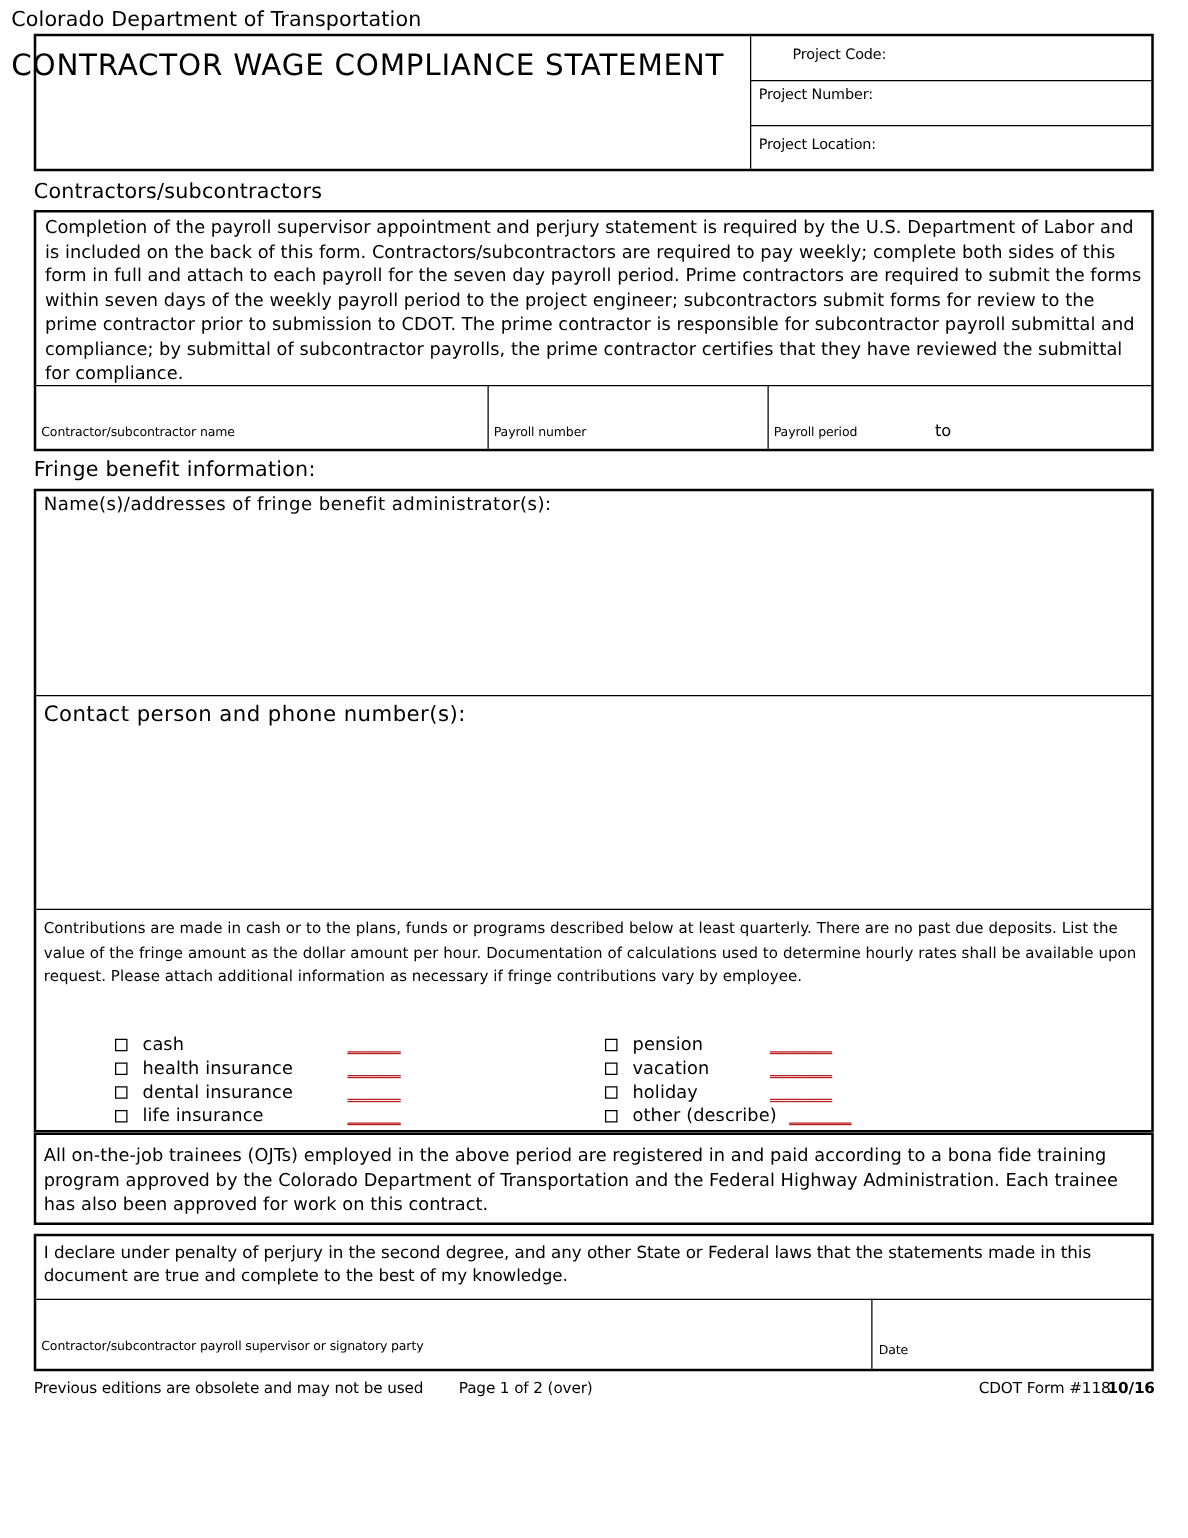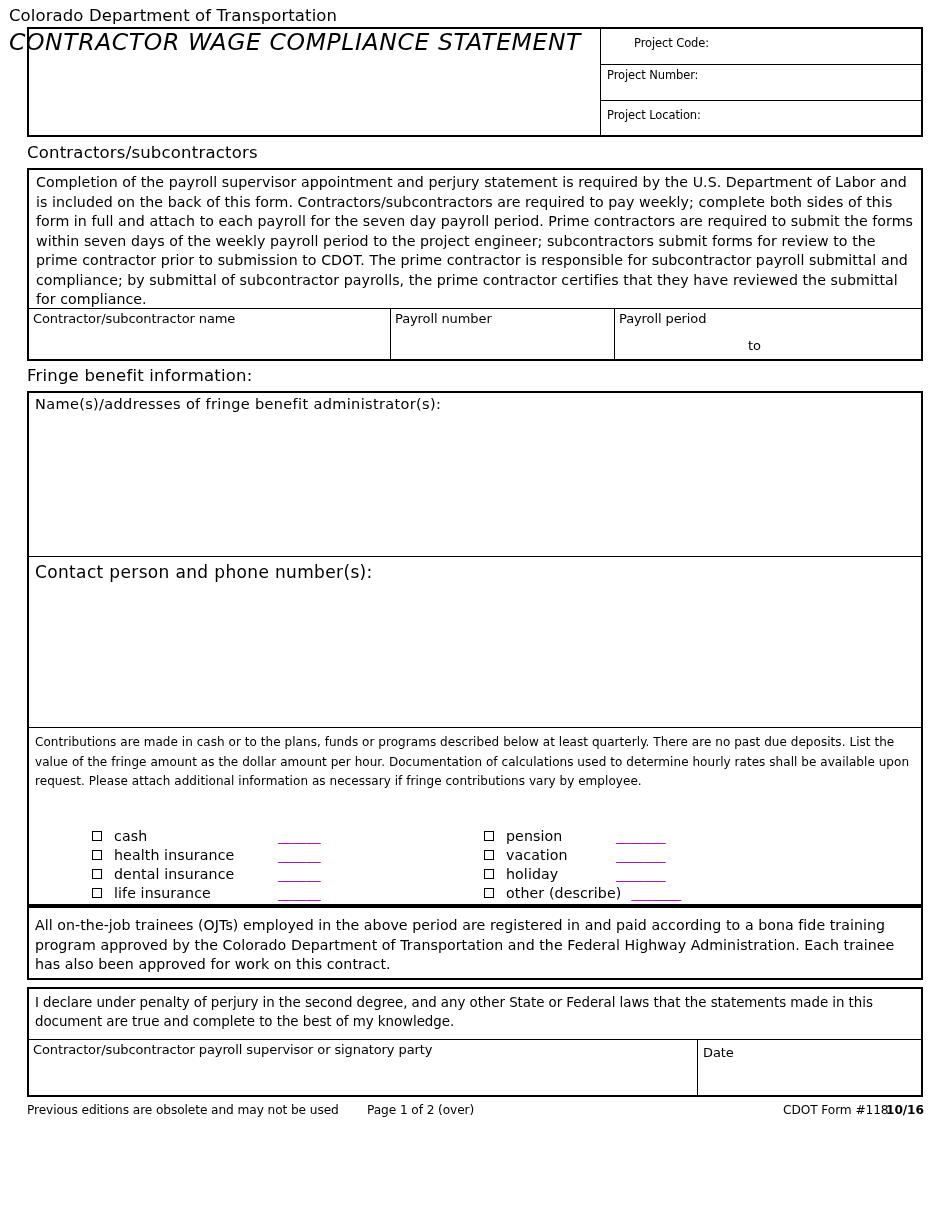--- a/index.html
+++ b/index.html
@@ -52,23 +52,22 @@
   .agency-name {
     font-size: 16.5px;
     letter-spacing: .1px;
     line-height: 1.25;
     white-space: nowrap;
   }
   .form-title {
     font-size: 23.5px;
     letter-spacing: .6px;
     line-height: 1.25;
-    margin-top: 1px;
-    white-space: nowrap;
-    font-style: italic;
+    margin-top: 11px;
+    white-space: nowrap;
   }
 
   #header-divider-v { left: 600px; top: 29px; height: 106px; }
   #header-divider-h1 { left: 600px; top: 64px; width: 321px; }
   #header-divider-h2 { left: 600px; top: 100px; width: 321px; }
 
   .proj-label {
     position: absolute;
     font-size: 11.5px;
     letter-spacing: -0.1px;
@@ -100,23 +99,24 @@
     line-height: 19.5px;
     letter-spacing: .05px;
   }
 
   #contractors-divider-h { left: 29px; top: 308px; width: 892px; }
   #contractors-divider-v1 { left: 390px; top: 308px; height: 51px; }
   #contractors-divider-v2 { left: 614px; top: 308px; height: 51px; }
 
   .small-label {
     position: absolute;
-    font-size: 13px;
+    font-size: 10px;
     letter-spacing: -0.1px;
     white-space: nowrap;
+    margin-top: 30px;
   }
   #contractor-name-label { left: 33px; top: 311px; }
   #payroll-number-label  { left: 395px; top: 311px; }
   #payroll-period-label  { left: 619px; top: 311px; }
   #payroll-period-to {
     position: absolute;
     left: 748px;
     top: 338px;
     font-size: 13px;
   }
@@ -170,23 +170,24 @@
   }
   .check-label {
     margin-left: 12px;
     letter-spacing: .1px;
   }
   #checkbox-col-left .check-label  { width: 142px; }
   #checkbox-col-right .check-label { width: 0px; }
   #checkbox-col-right .check-row .check-label { width: 104px; }
   .blank-line {
     letter-spacing: 0px;
-    color: #a21caf;
+    color: #b91c1c;
     font-size: 14.2px;
     white-space: pre;
+    text-decoration: underline;
   }
   #checkbox-col-left .blank-line { margin-left: 22px; }
   #checkbox-col-right .blank-line { margin-left: 6px; }
   #checkbox-col-right .check-row.wide .check-label { width: auto; margin-right: 4px; }
 
   
   #ojt-box { left: 27px; top: 906px; width: 896px; height: 74px; }
   #ojt-paragraph {
     position: absolute;
     left: 35px;

